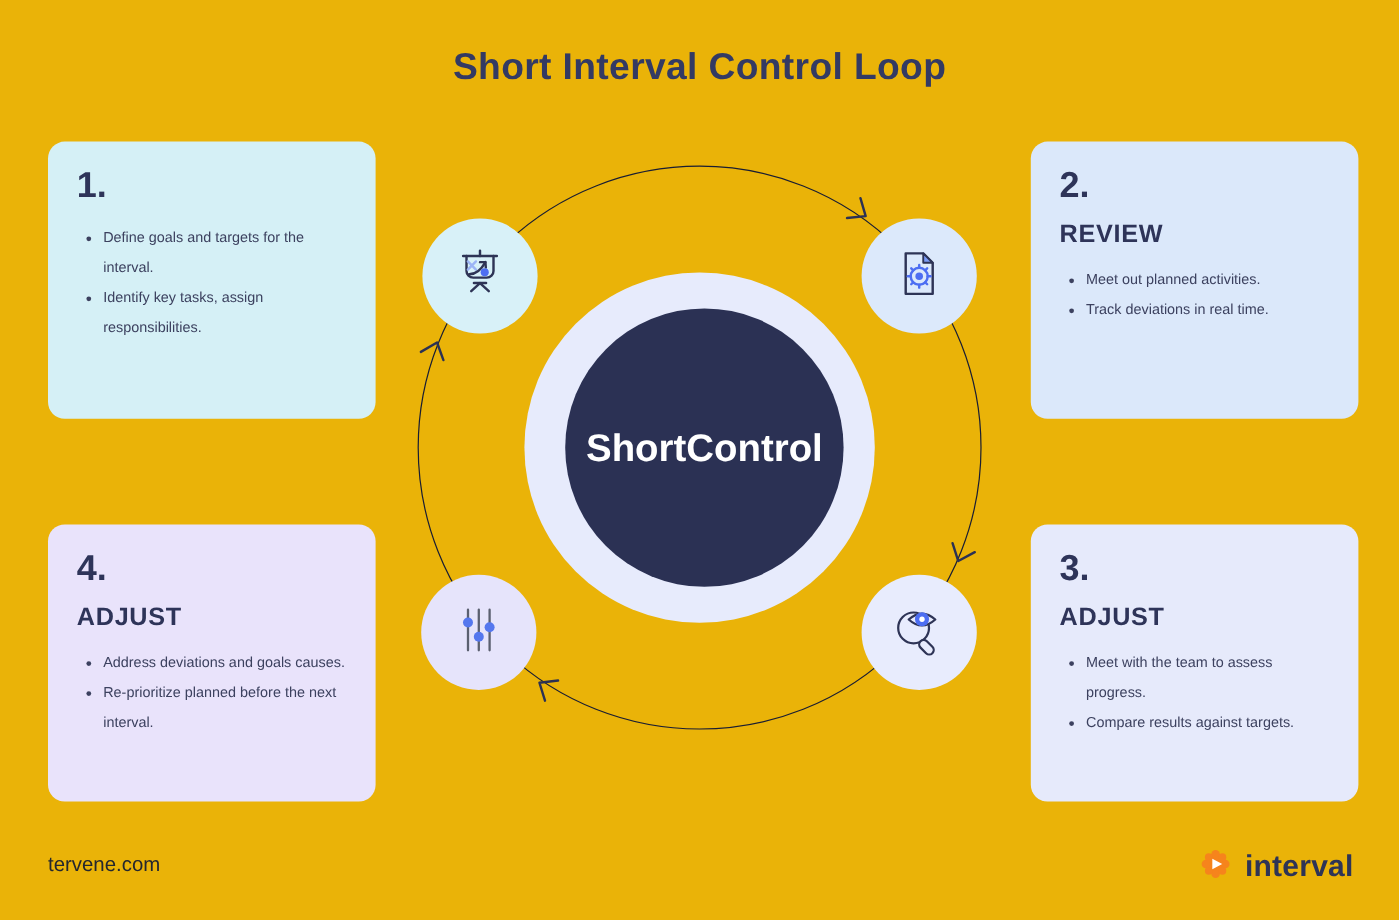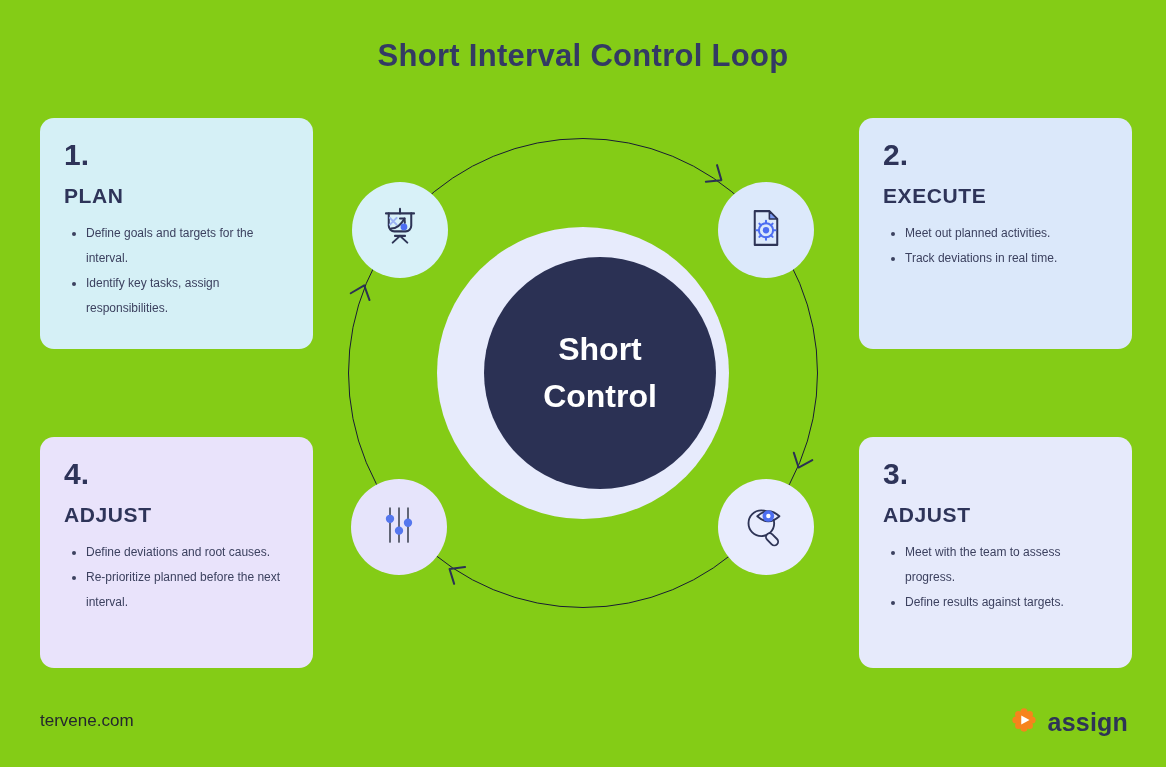--- a/index.html
+++ b/index.html
@@ -1,19 +1,19 @@
 <!DOCTYPE html>
 <html><head>
 <meta charset="utf-8">
 <style>
   * { margin:0; padding:0; box-sizing:border-box; }
   html,body { background:#ffffff; }
   body { font-family:"Liberation Sans","DejaVu Sans",sans-serif; }
   .canvas {
-    position:relative; width:1166px; height:767px; background:#84cc16;
+    position:relative; width:1166px; height:767px; background:#eab308;
     overflow:hidden;
   }
   .page-title {
     position:absolute; top:38px; left:0; width:100%;
     text-align:center; font-size:31px; font-weight:800; color:#333a63;
     letter-spacing:0.3px;
   }
   
   .card {
     position:absolute; width:273px; height:231px; border-radius:14px;
@@ -36,23 +36,23 @@
   .arrow svg { display:block; overflow:visible; }
   .arrow-top    { left:705px; top:169px; transform:rotate(124deg); }
   .arrow-right  { left:790px; top:454px; transform:rotate(202deg); }
   .arrow-bottom { left:444px; top:565px; transform:rotate(303deg); }
   .arrow-left   { left:351px; top:284px; transform:rotate(20deg); }
   .ring {
     position:absolute; left:437px; top:227px; width:292px; height:292px;
     background:#e7ebfc; border-radius:50%;
   }
   .core {
-    position:absolute; left:484px; top:257px; width:232px; height:232px;
+    position:absolute; left:471px; top:257px; width:232px; height:232px;
     background:#2b3154; border-radius:50%;
-    display:flex; flex-direction:column; align-items:center; justify-content:center;
+    display:flex; flex-direction:row; align-items:center; justify-content:center;
   }
   .core .line { color:#ffffff; font-size:32px; font-weight:800; line-height:47px; }
   .icon-circle {
     position:absolute; width:96px; height:96px; border-radius:50%;
     display:flex; align-items:center; justify-content:center;
   }
   .icon-plan    { left:352px; top:182px; background:#d8f1f8; }
   .icon-execute { left:718px; top:182px; background:#dce9fb; }
   .icon-adjust  { left:351px; top:479px; background:#e6e4fb; }
   .icon-review  { left:718px; top:479px; background:#e8ecfd; }
@@ -68,50 +68,49 @@
 </style>
 </head>
 <body>
 
 <div class="canvas">
 
   <div class="page-title">Short Interval Control Loop</div>
 
   <div class="card card-plan">
     <div class="card-number">1.</div>
-    <div class="card-heading">PLAN</div>
     <ul>
       <li>Define goals and targets for the interval.</li>
       <li>Identify key tasks, assign responsibilities.</li>
     </ul>
   </div>
 
   <div class="card card-execute">
     <div class="card-number">2.</div>
-    <div class="card-heading">EXECUTE</div>
+    <div class="card-heading">REVIEW</div>
     <ul>
       <li>Meet out planned activities.</li>
       <li>Track deviations in real time.</li>
     </ul>
   </div>
 
   <div class="card card-review">
     <div class="card-number">3.</div>
     <div class="card-heading">ADJUST</div>
     <ul>
       <li>Meet with the team to assess progress.</li>
-      <li>Define results against targets.</li>
+      <li>Compare results against targets.</li>
     </ul>
   </div>
 
   <div class="card card-adjust">
     <div class="card-number">4.</div>
     <div class="card-heading">ADJUST</div>
     <ul>
-      <li>Define deviations and root causes.</li>
+      <li>Address deviations and goals causes.</li>
       <li>Re-prioritize planned before the next interval.</li>
     </ul>
   </div>
 
   <div class="orbit"></div>
 
   <div class="arrow arrow-top">
     <svg width="22" height="15" viewBox="0 0 22 15">
         <polyline points="1,13 11,1 21,13" fill="none" stroke="#2b3154" stroke-width="2" stroke-linecap="round" stroke-linejoin="round"></polyline>
       </svg>
@@ -213,16 +212,16 @@
           <circle cx="10.5" cy="20" r="4.2"></circle>
           <circle cx="29.5" cy="20" r="4.2"></circle>
           <circle cx="13.3" cy="13.3" r="3.8"></circle>
           <circle cx="26.7" cy="13.3" r="3.8"></circle>
           <circle cx="13.3" cy="26.7" r="3.8"></circle>
           <circle cx="26.7" cy="26.7" r="3.8"></circle>
         </g>
         <path d="M16.8 14.8 L26.5 20 L16.8 25.2 Z" fill="#ffffff"></path>
       </svg>
     </span>
-    <span class="brand-text">assign</span>
+    <span class="brand-text">interval</span>
   </div>
 
 </div>
 
 </body></html>

